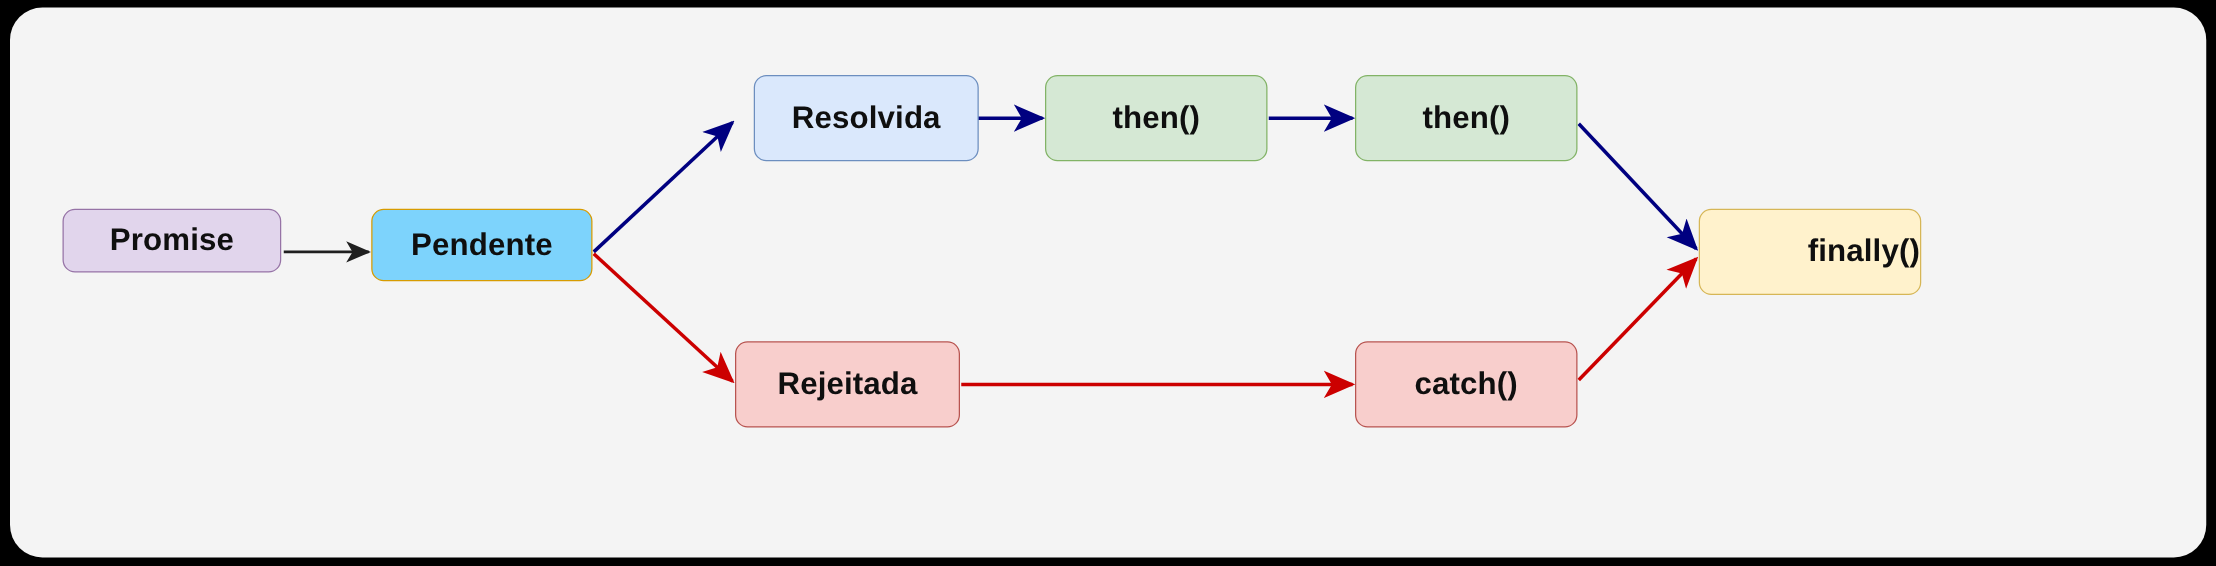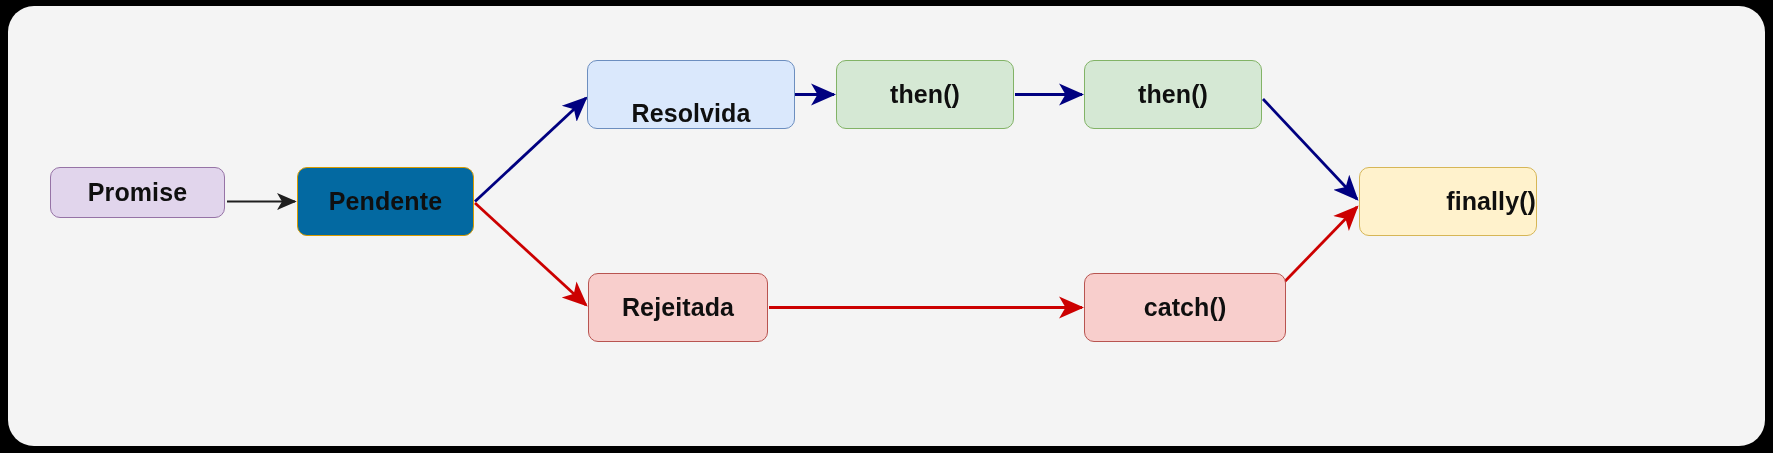--- a/index.html
+++ b/index.html
@@ -85,40 +85,40 @@
 
     <line x1="769" y1="307.5" x2="1082" y2="307.5" stroke="#cc0000" stroke-width="2.8" marker-end="url(#ah-red)"></line>
 
     <line x1="1263" y1="304" x2="1357" y2="207" stroke="#cc0000" stroke-width="2.8" marker-end="url(#ah-red)"></line>
   </svg>
 
   <div class="node" style="left:50px;top:167px;width:175px;height:51px;background:#e1d5ec;border-color:#9673a6;">
     <span>Promise</span>
   </div>
 
-  <div class="node" style="left:297px;top:167px;width:177px;height:69px;background:#0369a1;border-color:#d79b00;">
+  <div class="node" style="left:297px;top:167px;width:177px;height:58px;background:#7dd3fc;border-color:#d79b00;">
     <span>Pendente</span>
   </div>
 
-  <div class="node" style="left:587px;top:60px;width:208px;height:69px;background:#dae8fc;border-color:#6c8ebf;align-items:flex-end;">
+  <div class="node" style="left:603px;top:60px;width:180px;height:69px;background:#dae8fc;border-color:#6c8ebf;">
     <span>Resolvida</span>
   </div>
 
   <div class="node" style="left:836px;top:60px;width:178px;height:69px;background:#d5e8d4;border-color:#82b366;">
     <span>then()</span>
   </div>
 
   <div class="node" style="left:1084px;top:60px;width:178px;height:69px;background:#d5e8d4;border-color:#82b366;">
     <span>then()</span>
   </div>
 
   <div class="node" style="left:1359px;top:167px;width:178px;height:69px;background:#fff2cc;border-color:#d6b656;justify-content:flex-end;">
     <span>finally()</span>
   </div>
 
   <div class="node" style="left:588px;top:273px;width:180px;height:69px;background:#f8cecc;border-color:#b85450;">
     <span>Rejeitada</span>
   </div>
 
-  <div class="node" style="left:1084px;top:273px;width:202px;height:69px;background:#f8cecc;border-color:#b85450;">
+  <div class="node" style="left:1084px;top:273px;width:178px;height:69px;background:#f8cecc;border-color:#b85450;">
     <span>catch()</span>
   </div>
 </div>
 
 </body></html>

